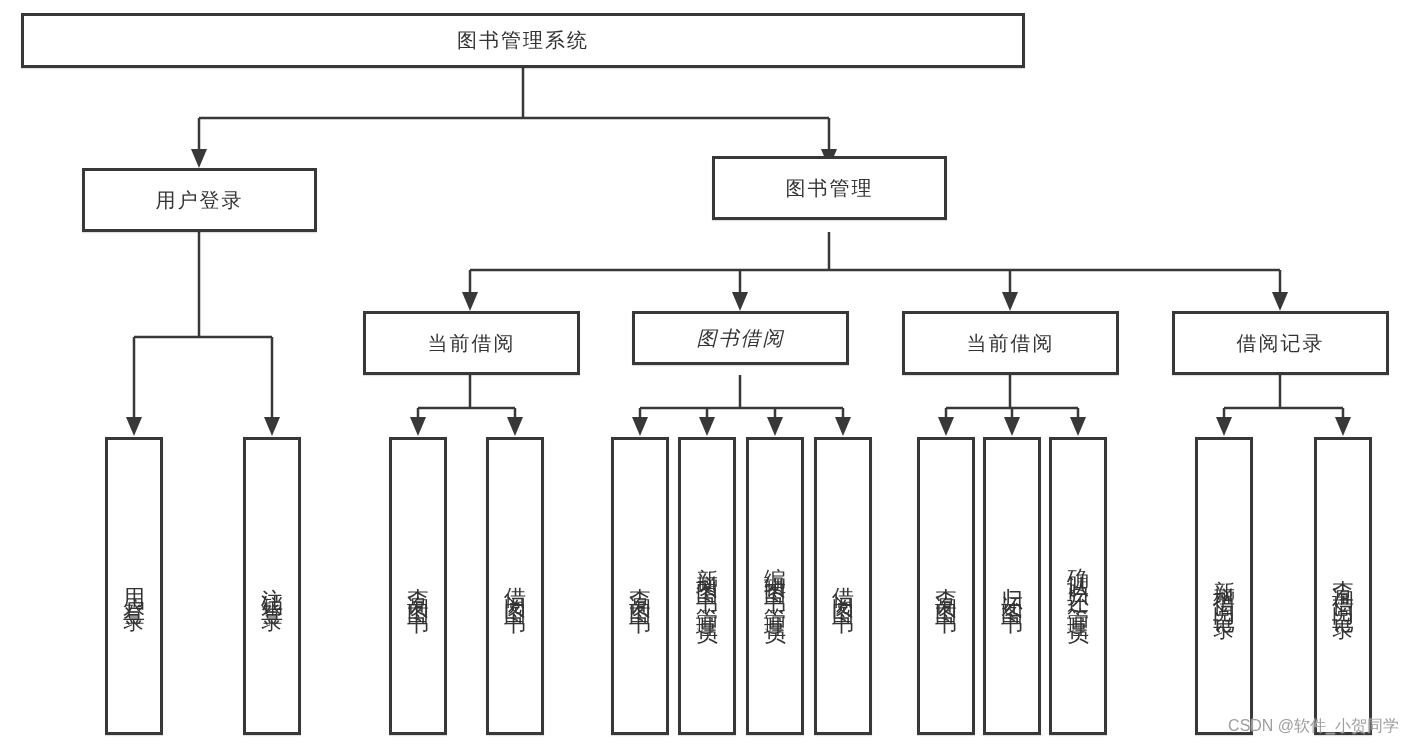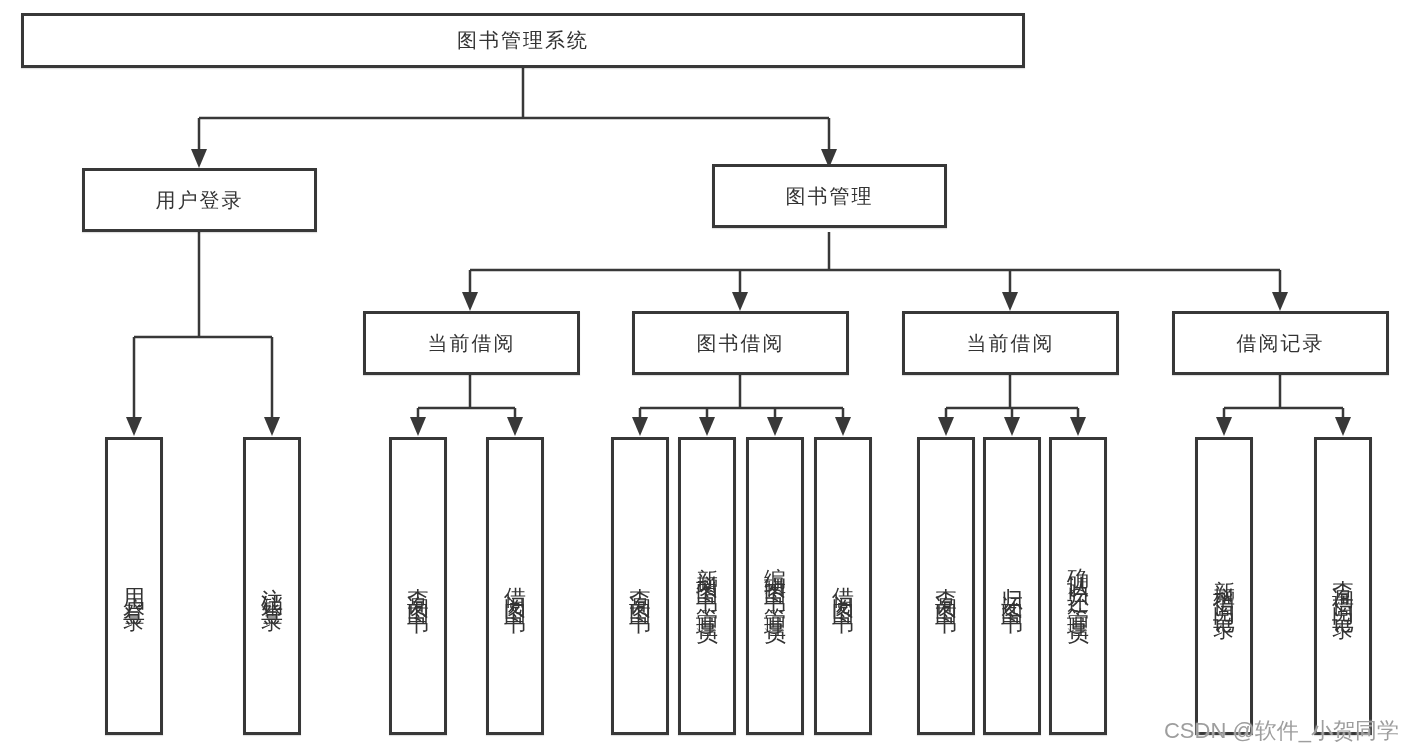--- a/index.html
+++ b/index.html
@@ -26,35 +26,35 @@
   .v{
     writing-mode:vertical-rl;
     font-size:22px;
     letter-spacing:8px;
     line-height:1;
     text-align:center;
   }
   
   .n-root{left:21px;top:13px;width:1004px;height:55px;}
   .n-userlogin{left:82px;top:168px;width:235px;height:64px;}
-  .n-bookmgmt{left:712px;top:164px;width:235px;height:64px;}
+  .n-bookmgmt{left:712px;top:156px;width:235px;height:64px;}
   .n-s0{left:363px;top:311px;width:217px;height:64px;}
-  .n-s1{left:632px;top:311px;width:217px;height:64px;}
+  .n-s1{left:632px;top:311px;width:217px;height:54px;font-style:italic;}
   .n-s2{left:902px;top:311px;width:217px;height:64px;text-align:center;}
   .n-s3{left:1172px;top:311px;width:217px;height:64px;}
   .leaf{top:437px;width:58px;height:298px;}
   .l-a1{left:105px;} .l-a2{left:243px;}
   .l-b1{left:389px;} .l-b2{left:486px;}
   .l-c1{left:611px;} .l-c2{left:678px;} .l-c3{left:746px;} .l-c4{left:814px;}
   .l-d1{left:917px;} .l-d2{left:983px;} .l-d3{left:1049px;}
   .l-e1{left:1195px;} .l-e2{left:1314px;}
   .watermark{
     position:absolute;
     right:6px;top:716px;
-    font-size:22px;
+    font-size:16px;
     color:#9e9e9e;
     text-shadow:0 0 2px #ffffff;
     white-space:nowrap;
     z-index:5;
   }
 </style>
 </head>
 <body>
 
 <div class="stage">

